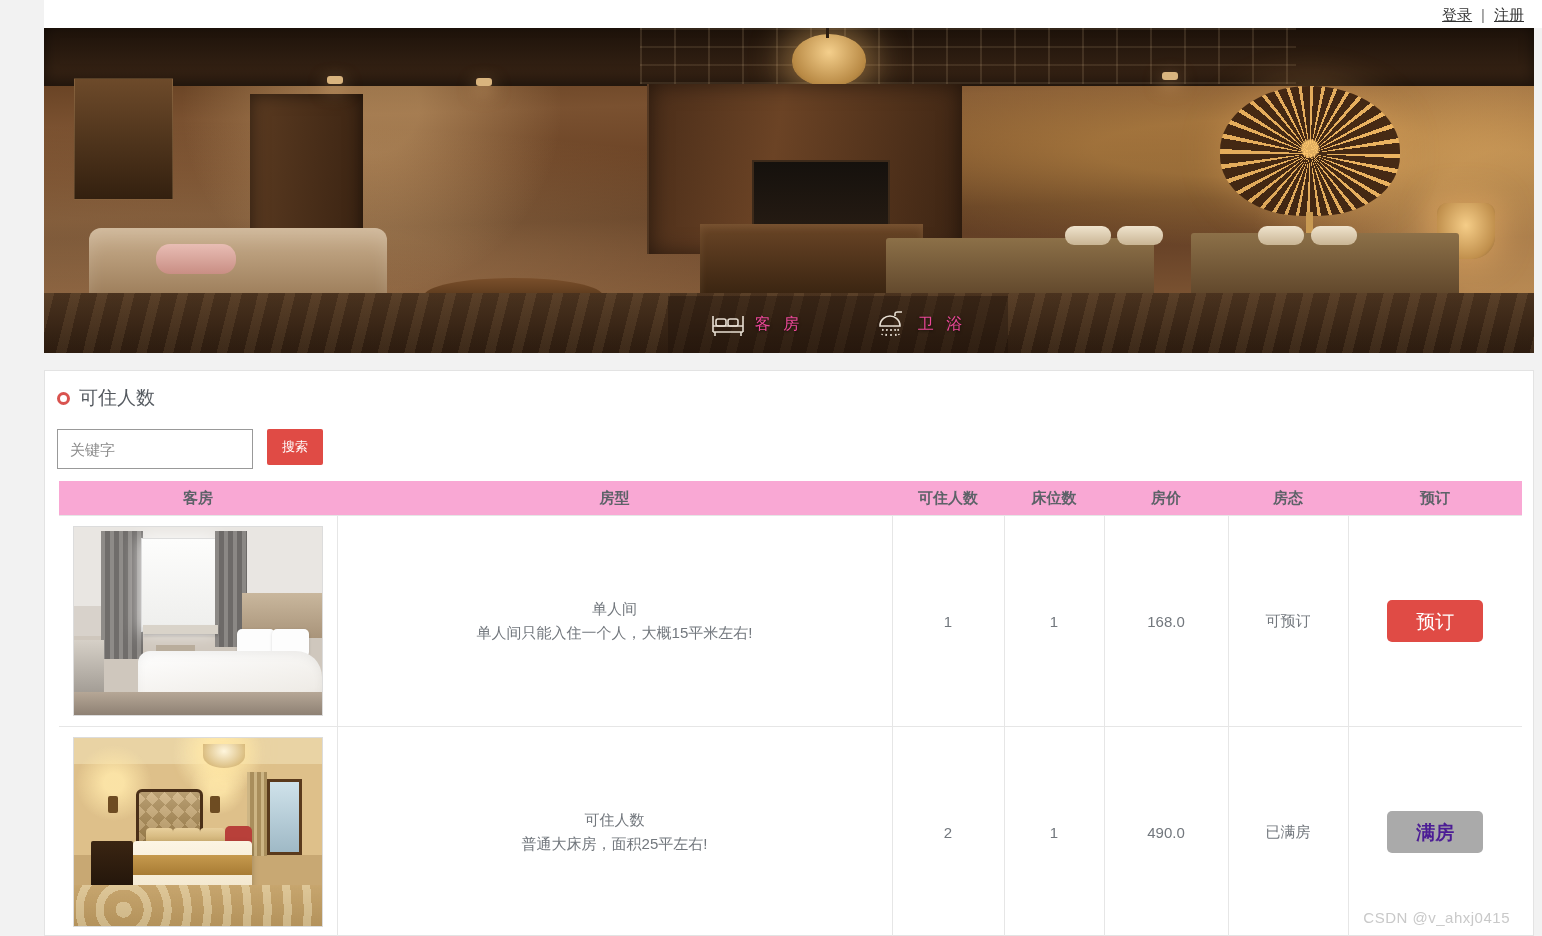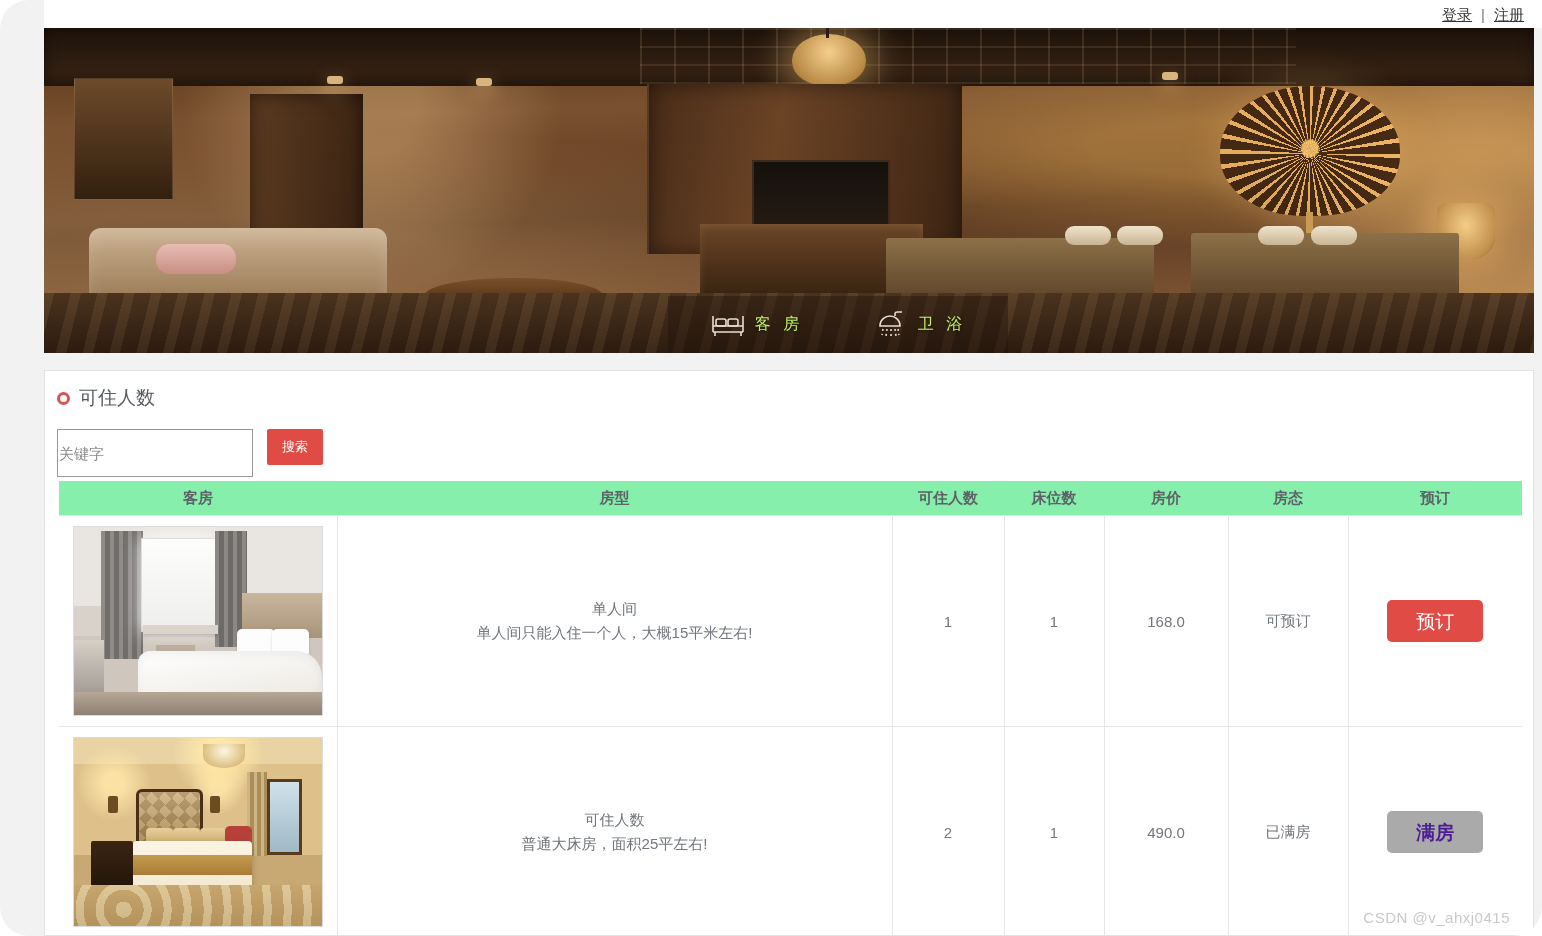--- a/index.html
+++ b/index.html
@@ -7,21 +7,20 @@
     padding: 0;
     background: #ffffff;
     font-family: "Liberation Sans", "DejaVu Sans", sans-serif;
   }
   #page {
     position: relative;
     width: 1542px;
     height: 936px;
     background: #f2f2f2;
     overflow: hidden;
-    border-radius: 29px;
   }
   
   .topbar {
     position: absolute;
     left: 44px;
     top: 0;
     width: 1498px;
     height: 28px;
     background: #ffffff;
     box-sizing: border-box;
@@ -194,21 +193,21 @@
     display: flex;
     align-items: center;
     justify-content: space-around;
     padding: 0 6px;
     box-sizing: border-box;
   }
   .cat {
     display: flex;
     align-items: center;
     gap: 9px;
-    color: #bef264;
+    color: #ec4899;
     font-size: 16px;
     letter-spacing: 4px;
     text-shadow: 0 1px 3px rgba(0,0,0,.7);
   }
   .cat svg { display: block; }
   
   .card {
     position: absolute;
     left: 44px;
     top: 370px;
@@ -235,24 +234,24 @@
   .search-row {
     position: absolute;
     left: 12px;
     top: 58px;
     display: flex;
     align-items: stretch;
     gap: 14px;
   }
   .search-input {
     width: 196px;
-    height: 48px;
+    height: 40px;
     border: 1px solid #999999;
     box-sizing: border-box;
-    padding: 0 1px;
+    padding: 0 12px;
     font-size: 15px;
     color: #333;
     font-family: "Liberation Sans", sans-serif;
     outline: none;
     background: #fff;
     border-radius: 0;
   }
   .search-input::placeholder { color: #8a8a8a; }
   .search-btn {
     height: 36px;
@@ -270,21 +269,21 @@
     position: absolute;
     left: 14px;
     top: 110px;
     width: 1463px;
     border-collapse: collapse;
     table-layout: fixed;
     font-size: 15px;
     color: #666b72;
   }
   table.rooms thead th {
-    background: #86efac;
+    background: #f9a8d4;
     color: #5d6268;
     font-size: 15px;
     font-weight: bold;
     height: 32px;
     text-align: center;
     border: none;
   }
   table.rooms tbody td {
     border: 1px solid #e6e6e6;
     border-left: none;

